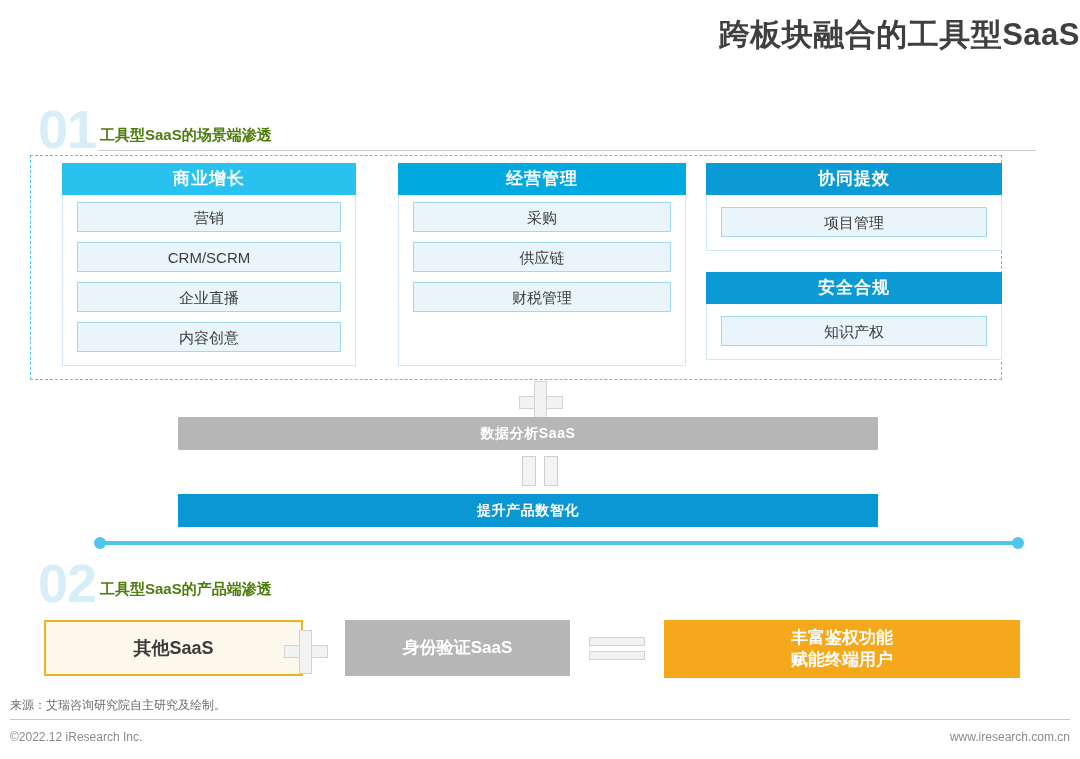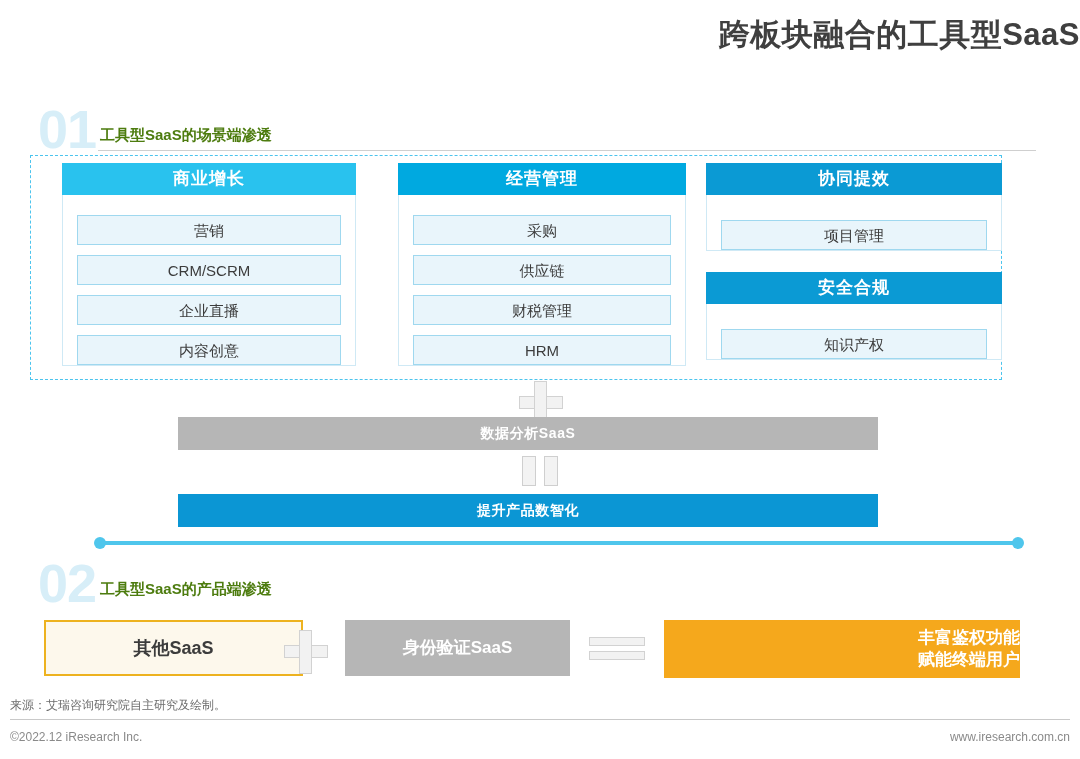--- a/index.html
+++ b/index.html
@@ -91,21 +91,21 @@
   #col-3b { left: 706px; top: 272px; width: 296px; height: 88px; }
 
   .col-header {
     height: 32px;
     line-height: 32px;
     text-align: center;
     color: #ffffff;
     font-size: 17px;
     font-weight: bold;
     letter-spacing: 1px;
-    margin: -1px -1px 16px -1px;
+    margin: -1px -1px 3px -1px;
   }
   .col-cells {
     padding: 4px 14px 0 14px;
   }
   .cell {
     height: 30px;
     line-height: 30px;
     text-align: center;
     font-size: 15px;
     color: #3c3c3c;
@@ -237,21 +237,21 @@
     font-size: 17px;
     color: #ffffff;
   }
   #box-result {
     left: 664px; top: 620px; width: 356px; height: 58px;
     background: #f5a81c;
     font-size: 17px;
     color: #ffffff;
     padding-top: 7px;
   }
-  #box-result .line { line-height: 22px; text-align: right; }
+  #box-result .line { line-height: 22px; }
 
   
   .source-text {
     position: absolute;
     left: 10px;
     top: 697px;
     font-size: 12px;
     color: #6d6d6d;
   }
   .footer-rule {
@@ -299,21 +299,20 @@
     <div class="cell">内容创意</div>
   </div>
 </div>
 
 <div class="col" id="col-2">
   <div class="col-header" style="background:#00a9e0;">经营管理</div>
   <div class="col-cells">
     <div class="cell">采购</div>
     <div class="cell">供应链</div>
     <div class="cell">财税管理</div>
-    <div class="cell">HRM</div>
   </div>
 </div>
 
 <div class="col" id="col-3a">
   <div class="col-header" style="background:#0b9ad4;">协同提效</div>
   <div class="col-cells">
     <div class="cell">项目管理</div>
   </div>
 </div>
 

